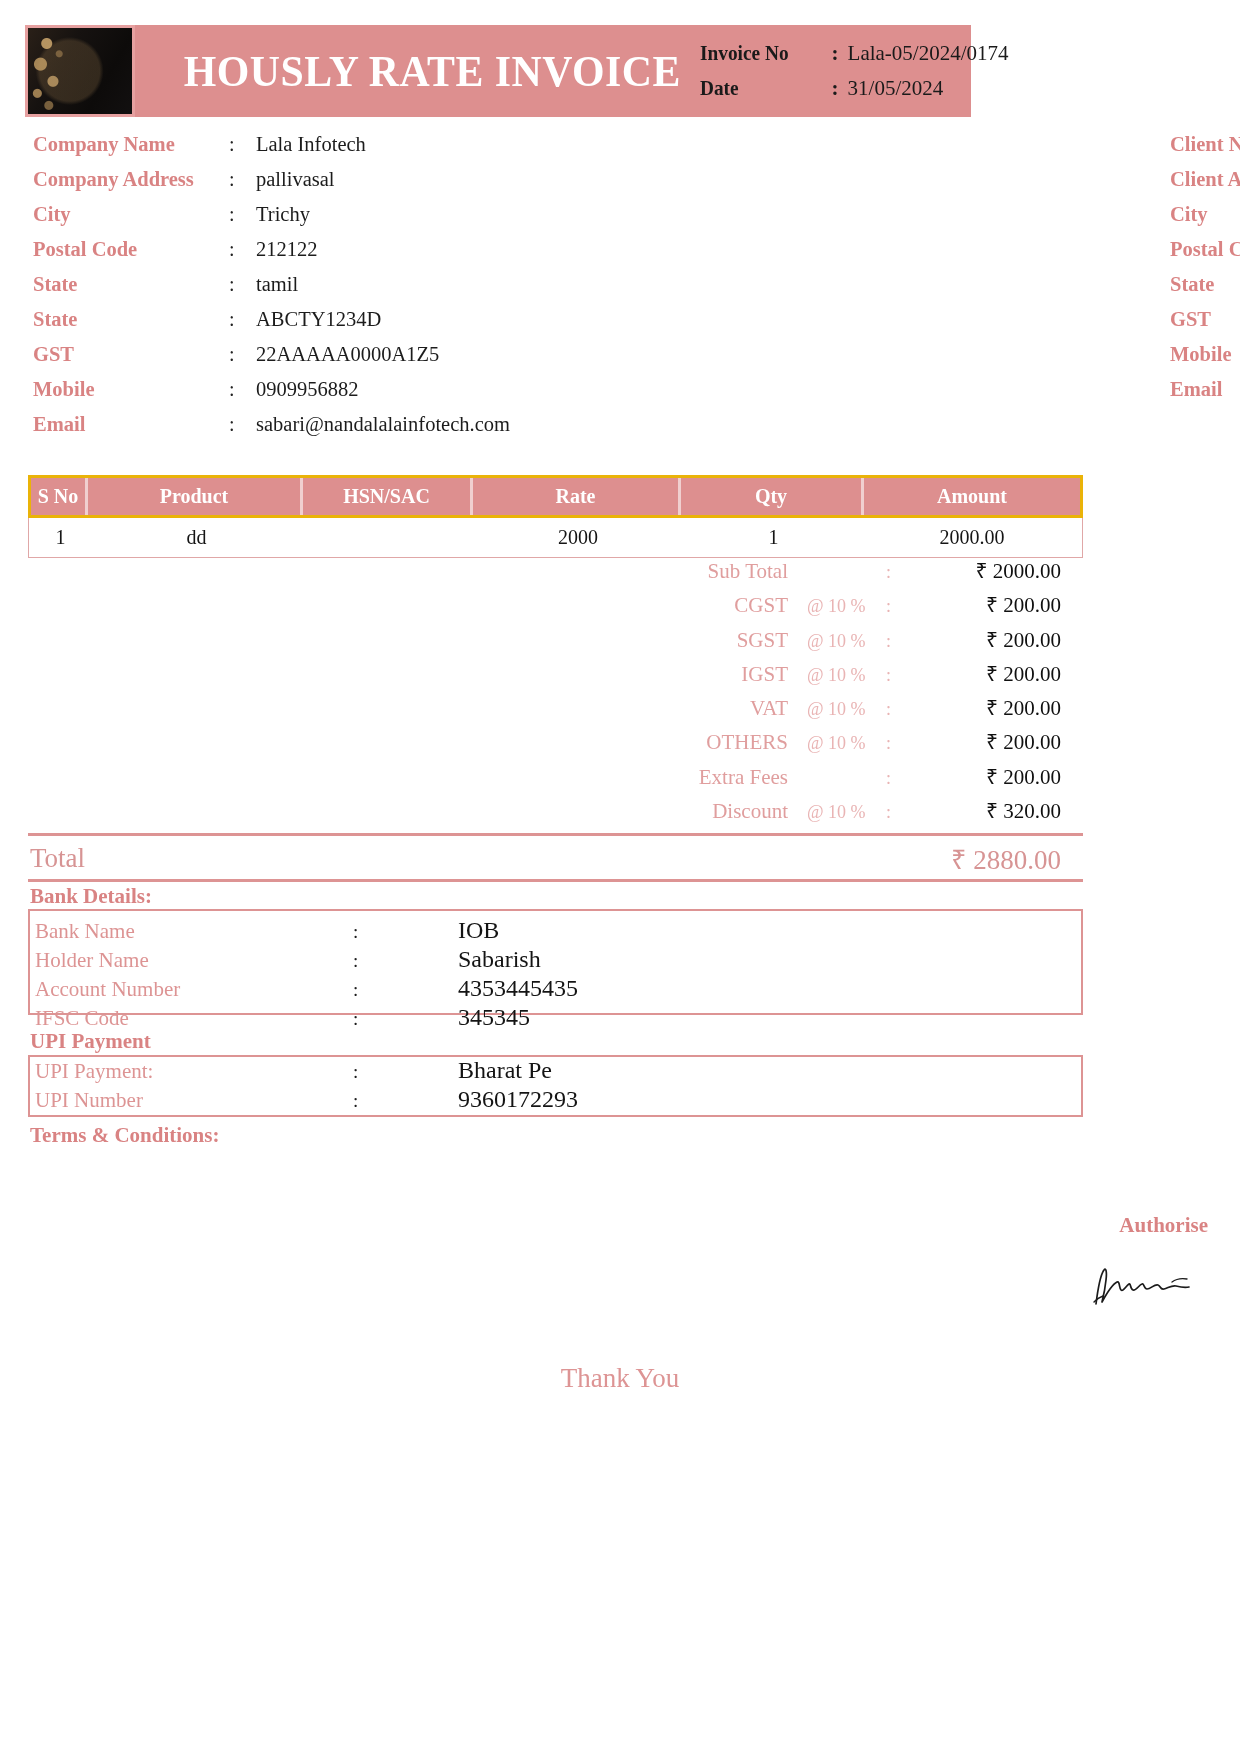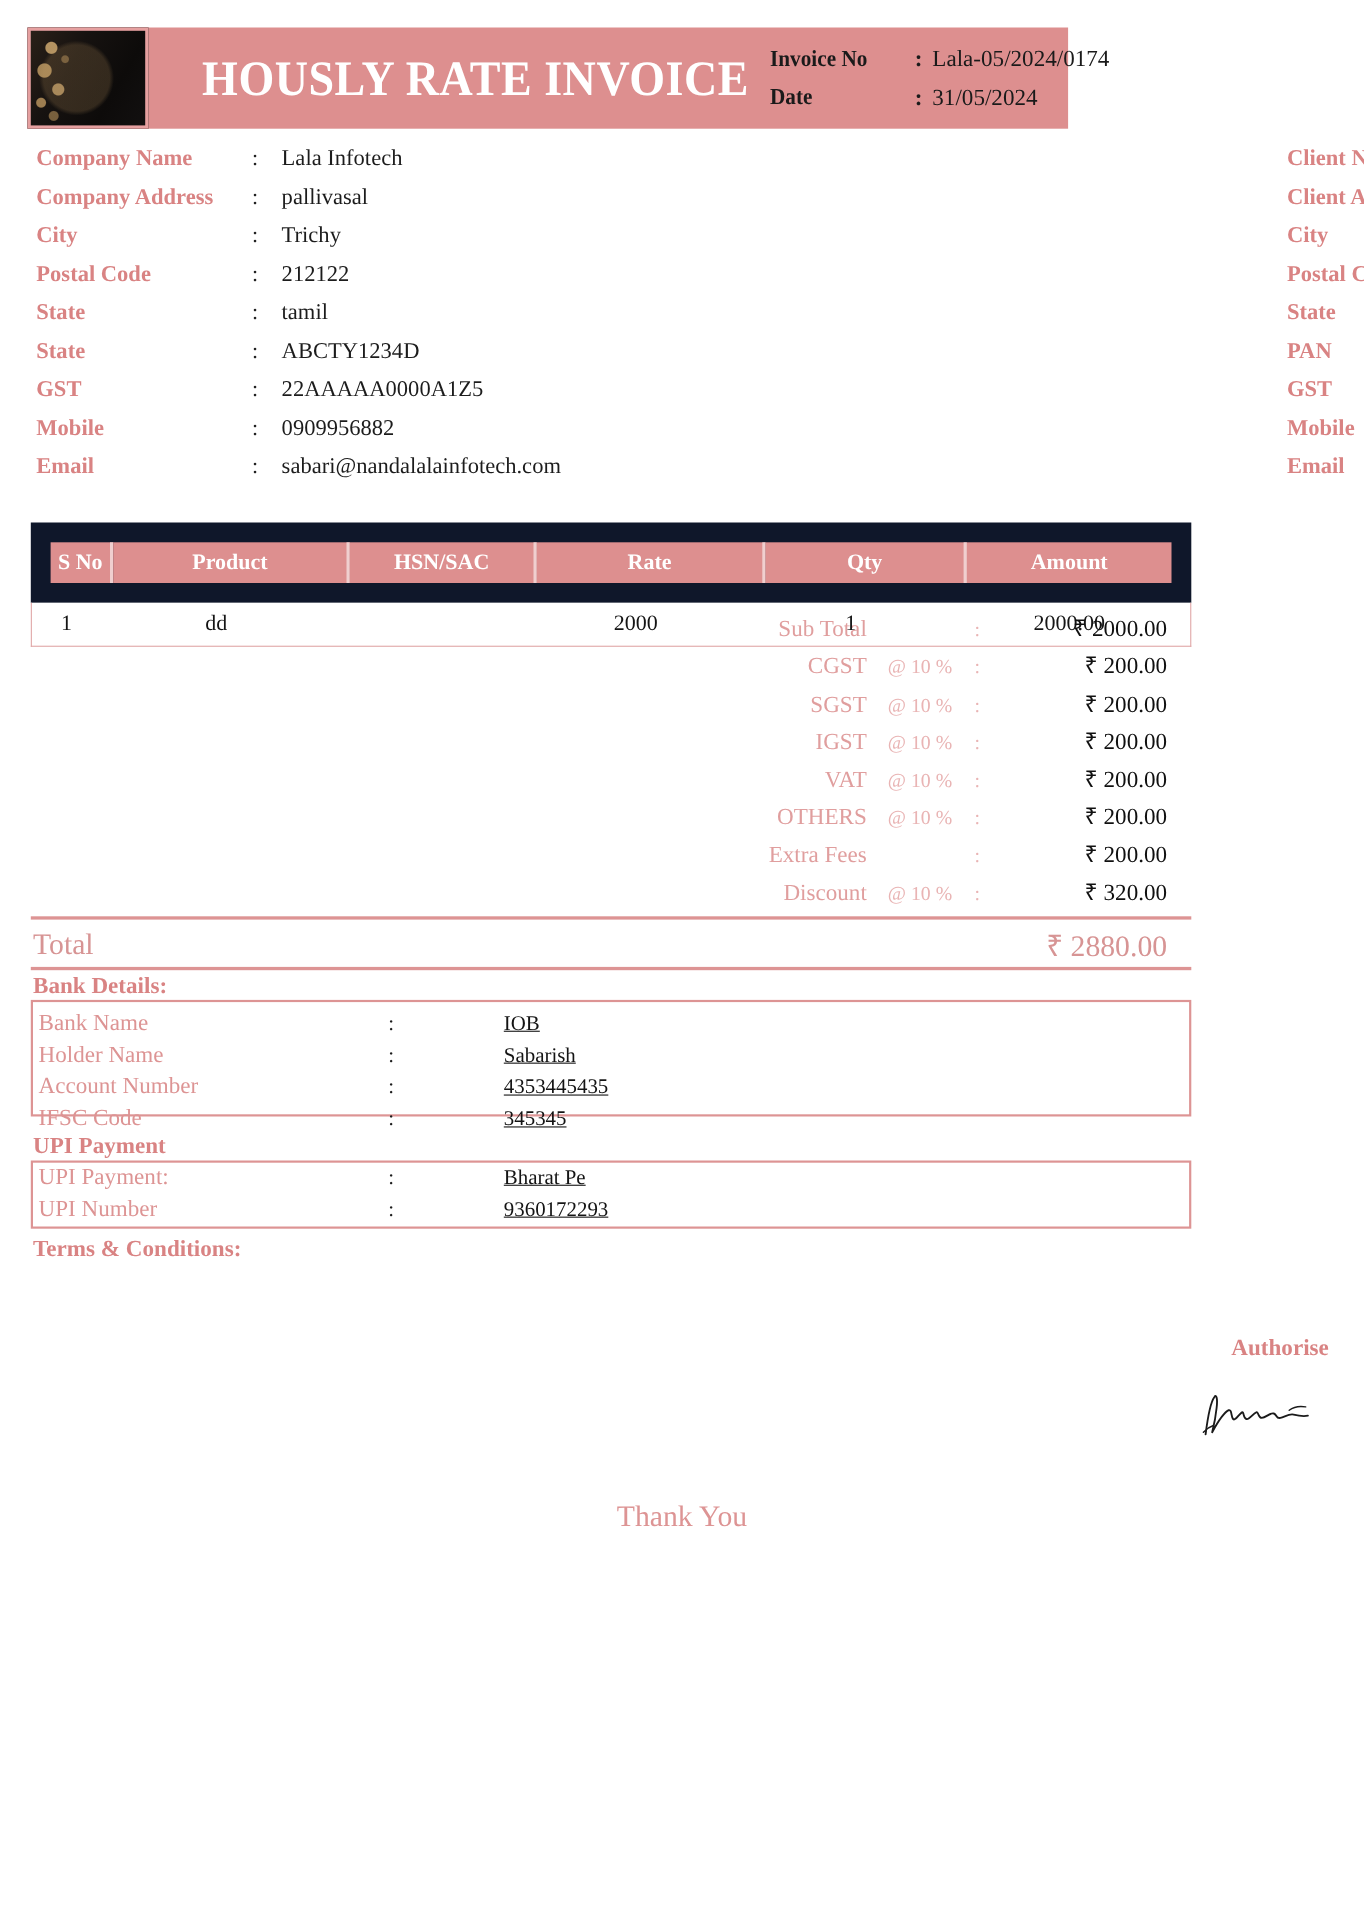--- a/index.html
+++ b/index.html
@@ -66,21 +66,21 @@
   .pcolon{color:#222;font-size:20px;width:27px;flex:0 0 27px;}
   .pval{color:#1c1c1c;font-size:20.5px;white-space:nowrap;}
 
   
   .col.right{position:relative;padding-left:0;}
   .col.right .prow{padding-left:0;}
   .col.right .plabel{margin-left:0;}
 
   
   .ptable{position:absolute;left:28px;top:475px;width:1055px;}
-  .pt-head{display:flex;background:#0f172a;padding:18px;box-sizing:border-box;}
+  .pt-head{display:flex;background:#eab308;padding:3px;box-sizing:border-box;}
   .pt-head .cell{
     background:#dd8f8f;color:#fff;font-weight:bold;font-size:20px;
     text-align:center;padding:7px 0;border-right:3px solid #f0cfcf;
     box-sizing:border-box;
   }
   .pt-head .cell:last-child{border-right:none;}
   .c-sno{flex:0 0 57px;}
   .c-prod{flex:0 0 215px;}
   .c-hsn{flex:0 0 170px;}
   .c-rate{flex:0 0 208px;}
@@ -111,21 +111,21 @@
   .sec-title{
     position:absolute;color:#d98383;font-weight:bold;font-size:21px;left:30px;
   }
   .boxed{
     position:absolute;left:28px;width:1055px;box-sizing:border-box;
     border:2px solid #dd9494;background:#fff;
   }
   .brow{display:flex;align-items:baseline;height:29px;padding-left:5px;}
   .b-label{flex:0 0 318px;color:#dd9494;font-size:21px;}
   .b-colon{flex:0 0 105px;color:#1c1c1c;font-size:19px;}
-  .b-val{color:#141414;font-size:19px;text-decoration:underline;}
+  .b-val{color:#141414;font-size:24px;}
 
   .terms-box{
     position:absolute;left:28px;width:1055px;box-sizing:border-box;
     border:2px solid #dd9494;background:#fff;padding:12px 16px;
   }
   .terms-text{font-size:21px;color:#151515;}
 
   
   .authorise{
     position:absolute;right:32px;color:#d98383;font-weight:bold;font-size:21px;
@@ -221,24 +221,20 @@
       <div class="prow" style="padding-left: 566px;">
         <span class="plabel" style="width: 160px; flex: 0 0 160px; margin-left: 0px;">City</span>
 
       </div>
       <div class="prow" style="padding-left: 566px;">
         <span class="plabel" style="width: 160px; flex: 0 0 160px; margin-left: 0px;">Postal Code</span>
 
       </div>
       <div class="prow" style="padding-left: 566px;">
         <span class="plabel" style="width: 160px; flex: 0 0 160px; margin-left: 0px;">State</span>
-
-      </div>
-      <div class="prow" style="padding-left: 566px;">
-        <span class="plabel" style="width: 160px; flex: 0 0 160px; margin-left: 0px;">PAN</span>
 
       </div>
       <div class="prow" style="padding-left: 566px;">
         <span class="plabel" style="width: 160px; flex: 0 0 160px; margin-left: 0px;">GST</span>
 
       </div>
       <div class="prow" style="padding-left: 566px;">
         <span class="plabel" style="width: 160px; flex: 0 0 160px; margin-left: 0px;">Mobile</span>
 
       </div>

